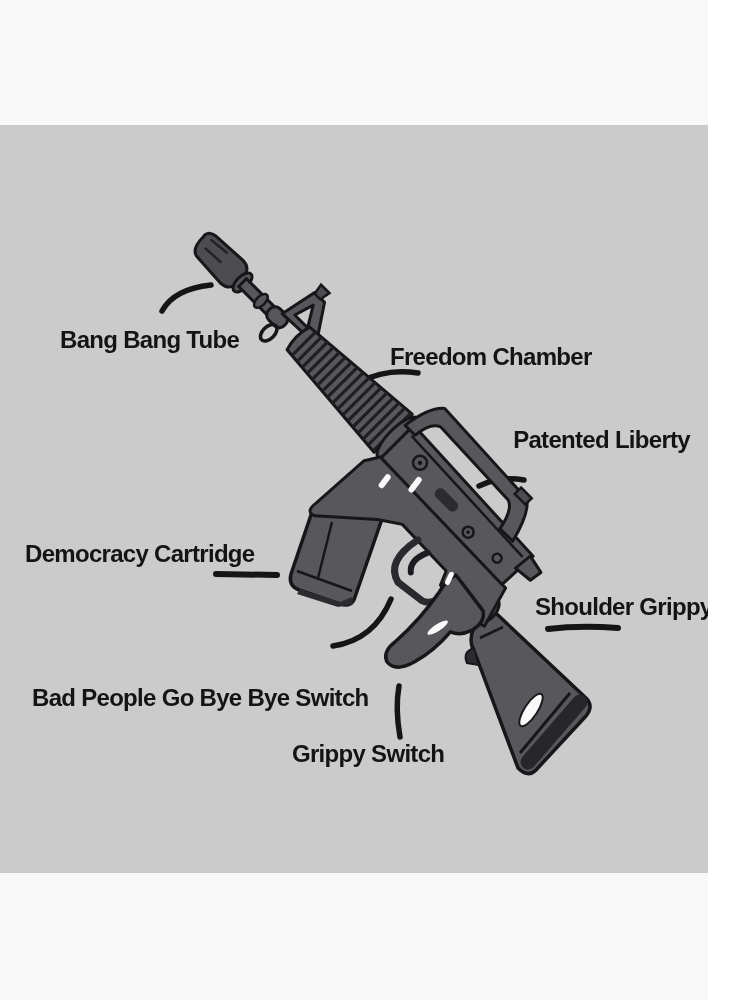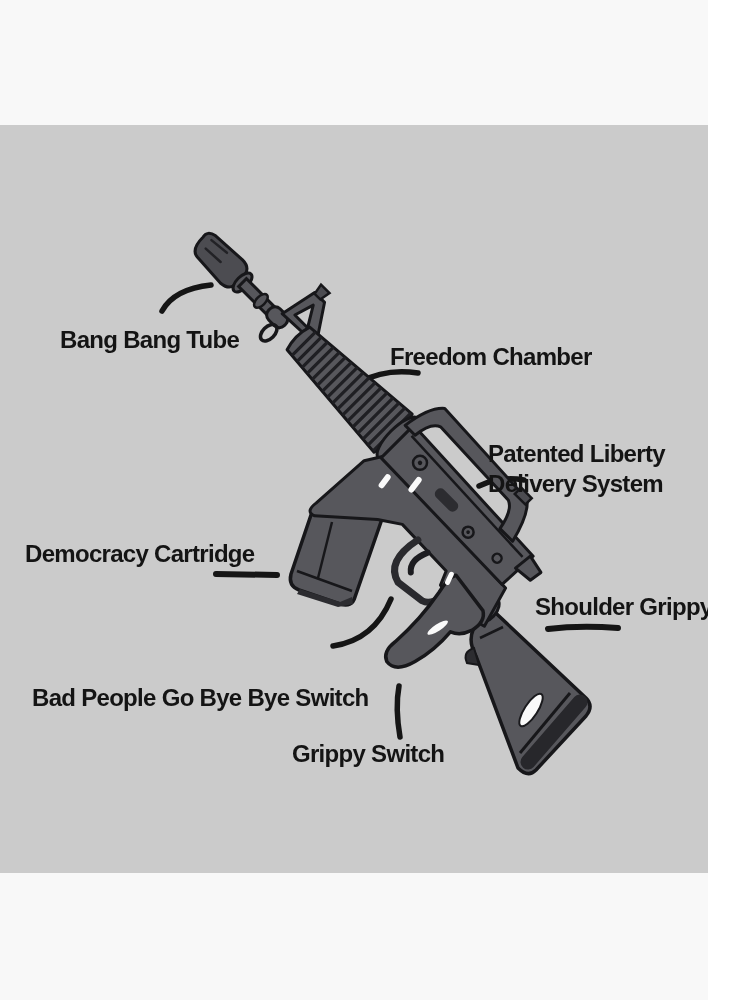--- a/index.html
+++ b/index.html
@@ -22,21 +22,21 @@
     position:absolute;
     font-weight:700;
     font-size:24px;
     letter-spacing:-0.7px;
     color:#141414;
     white-space:nowrap;
     line-height:28px;
   }
   .label-bang{left:60px;top:326px;}
   .label-freedom{left:359px;top:343px;margin-left:31px;}
-  .label-patented{left:488px;top:439px;width:202px;text-align:left;line-height:30px;}
+  .label-patented{left:488px;top:425px;width:202px;text-align:right;line-height:30px;}
   .label-democracy{left:25px;top:540px;}
   .label-shoulder{left:535px;top:593px;}
   .label-badpeople{left:32px;top:684px;}
   .label-grippy{left:292px;top:740px;}
   svg{position:absolute;left:0;top:0;}
 </style>
 </head>
 <body>
 
 <div class="stage">
@@ -146,21 +146,20 @@
       </g>
     </g>
   </svg>
 
   <div class="label label-bang">Bang Bang Tube</div>
 
   <div class="label label-freedom">Freedom Chamber</div>
 
   <div class="label label-patented">
     <div>Patented Liberty</div>
-    <div>Delivery System</div>
   </div>
 
   <div class="label label-democracy">Democracy Cartridge</div>
 
   <div class="label label-shoulder">Shoulder Grippy</div>
 
   <div class="label label-badpeople">Bad People Go Bye Bye Switch</div>
 
   <div class="label label-grippy">Grippy Switch</div>
 </div>

